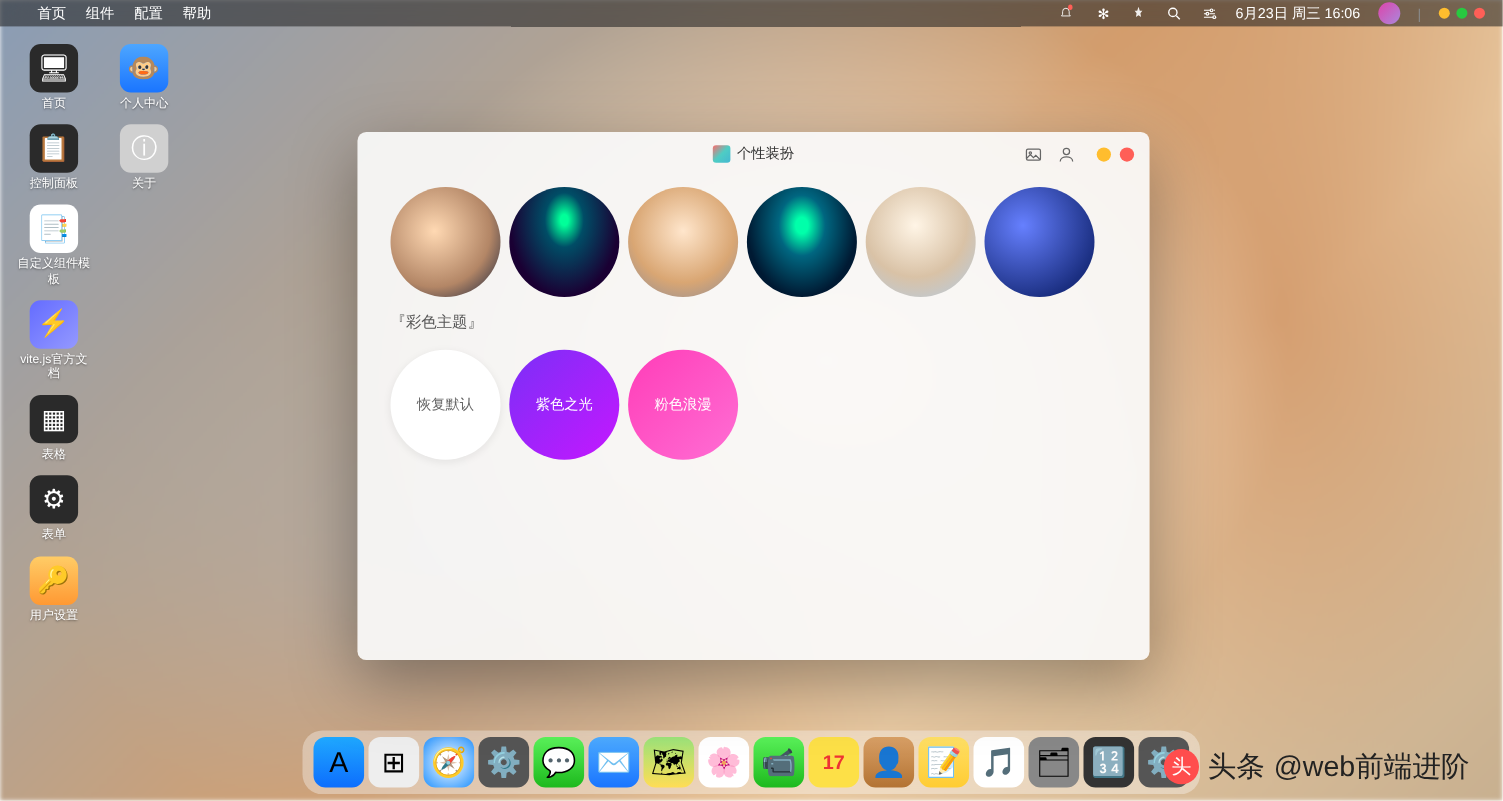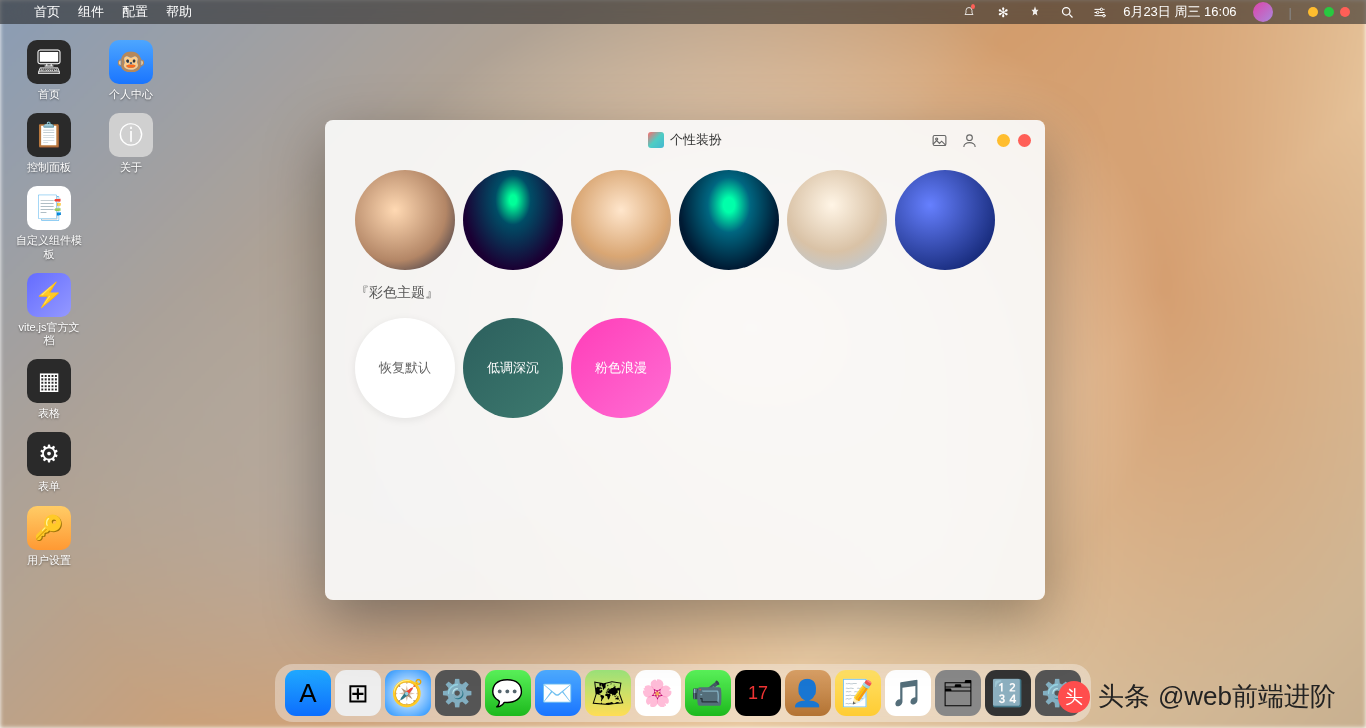--- a/index.html
+++ b/index.html
@@ -203,37 +203,37 @@
         <div class="theme-circle" style="background: radial-gradient(circle at 40% 40%, rgb(255, 217, 179), rgb(179, 134, 102) 60%, rgb(10, 26, 58));"></div>
         <div class="theme-circle" style="background: radial-gradient(at 50% 30%, rgb(0, 255, 153) 5%, rgb(0, 77, 102) 25%, rgb(26, 0, 51) 70%);"></div>
         <div class="theme-circle" style="background: radial-gradient(circle at 50% 40%, rgb(255, 230, 204), rgb(217, 166, 115) 60%, rgb(140, 140, 153));"></div>
         <div class="theme-circle" style="background: radial-gradient(at 50% 35%, rgb(0, 255, 170) 8%, rgb(0, 102, 128) 30%, rgb(0, 26, 51) 70%);"></div>
         <div class="theme-circle" style="background: radial-gradient(circle at 45% 35%, rgb(255, 245, 230), rgb(217, 194, 166) 55%, rgb(179, 204, 230));"></div>
         <div class="theme-circle" style="background: radial-gradient(circle at 35% 35%, rgb(102, 128, 255), rgb(26, 46, 128) 75%);"></div>
       </div>
     <div class="section-title" style="">『彩色主题』</div>
     <div class="theme-row" id="color-themes">
         <div class="color-circle color-default">恢复默认</div>
-        <div class="color-circle" style="background: linear-gradient(135deg, rgb(44, 95, 93), rgb(61, 122, 111));">低调深沉</div>
+        <div class="color-circle" style="background: linear-gradient(135deg, rgb(123, 47, 247), rgb(197, 23, 255));">紫色之光</div>
         <div class="color-circle" style="background: linear-gradient(135deg, rgb(255, 61, 184), rgb(255, 110, 212));">粉色浪漫</div>
       </div>
   </div>
 </div>
 
 <div class="dock" id="dock">
     <div class="dock-item" style="background: linear-gradient(rgb(31, 168, 255), rgb(13, 110, 253));">A</div>
     <div class="dock-item" style="background: rgb(238, 238, 238);">⊞</div>
     <div class="dock-item" style="background: radial-gradient(rgb(255, 255, 255), rgb(30, 144, 255));">🧭</div>
     <div class="dock-item" style="background: rgb(85, 85, 85);">⚙️</div>
     <div class="dock-item" style="background: linear-gradient(rgb(90, 242, 90), rgb(29, 185, 29));">💬</div>
     <div class="dock-item" style="background: linear-gradient(rgb(77, 171, 255), rgb(26, 117, 255));">✉️</div>
     <div class="dock-item" style="background: linear-gradient(rgb(155, 227, 122), rgb(255, 221, 85));">🗺</div>
     <div class="dock-item" style="background: rgb(255, 255, 255);">🌸</div>
     <div class="dock-item" style="background: linear-gradient(rgb(90, 242, 90), rgb(29, 185, 29));">📹</div>
-    <div class="dock-item" style="background: #000000; font-size: 18px; font-weight: 400; color: rgb(238, 51, 51);">17</div>
+    <div class="dock-item" style="background: #fde047; font-size: 18px; font-weight: 700; color: rgb(238, 51, 51);">17</div>
     <div class="dock-item" style="background: linear-gradient(rgb(217, 160, 102), rgb(179, 115, 51));">👤</div>
     <div class="dock-item" style="background: linear-gradient(rgb(255, 224, 102), rgb(255, 204, 51));">📝</div>
     <div class="dock-item" style="background: rgb(255, 255, 255);">🎵</div>
     <div class="dock-item" style="background: rgb(136, 136, 136);">🗂</div>
     <div class="dock-item" style="background: rgb(51, 51, 51);">🔢</div>
     <div class="dock-item" style="background: rgb(85, 85, 85);">⚙️</div>
   </div>
 
 <div class="watermark">
   <span class="wm-ico">头</span>

